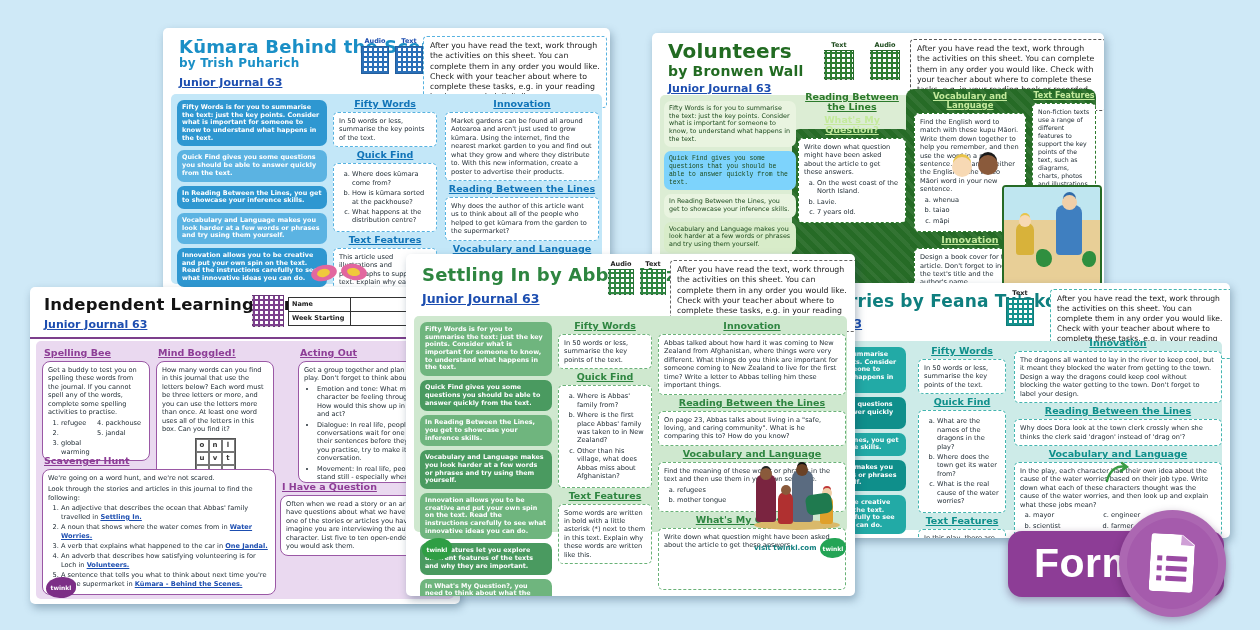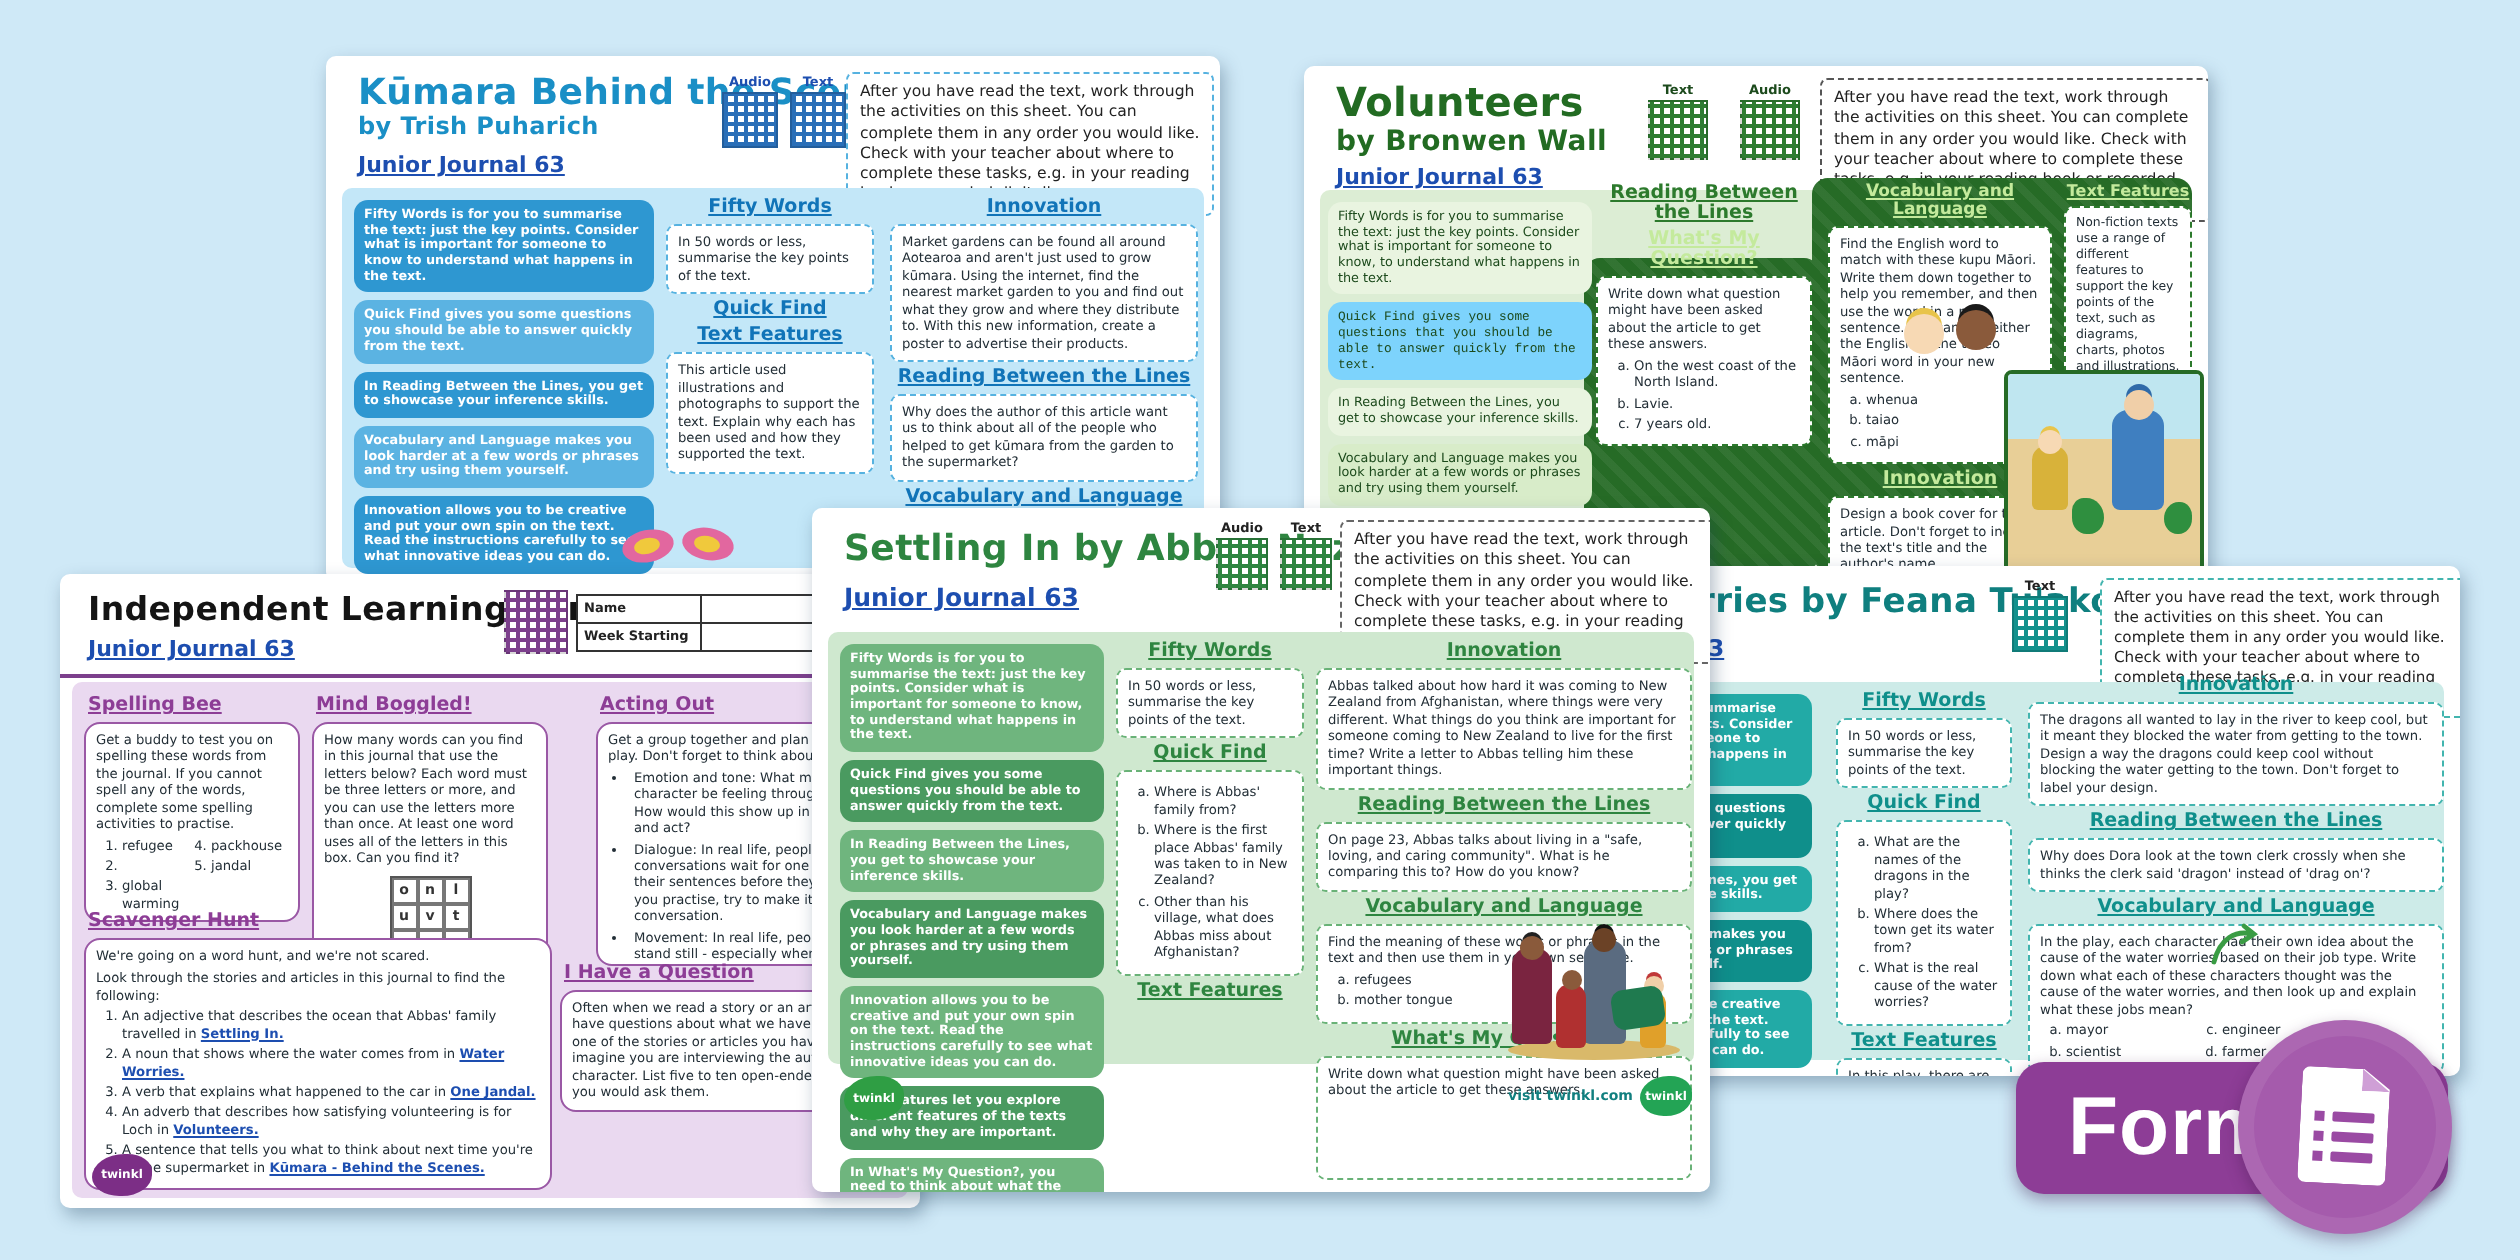--- a/index.html
+++ b/index.html
@@ -95,20 +95,27 @@
       <div class="ex exw" style="background:#2e97d1;">In Reading Between the Lines, you get to showcase your inference skills.</div>
       <div class="ex exw" style="background:#5bb3e2;">Vocabulary and Language makes you look harder at a few words or phrases and try using them yourself.</div>
       <div class="ex exw" style="background:#2e97d1;">Innovation allows you to be creative and put your own spin on the text. Read the instructions carefully to see what innovative ideas you can do.</div>
       <div class="ex exw" style="background:#5bb3e2;">Text Features let you explore different features of the texts and why they are important.</div>
 
     </div>
     <div class="col" style="left:170px;top:68px;width:104px;">
       <div class="sh">Fifty Words</div>
       <div class="sb">In 50 words or less, summarise the key points of the text.</div>
       <div class="sh">Quick Find</div>
+      <div class="sb">
+          <ol class="abc">
+        <li>Where does kūmara come from?</li>
+        <li>How is kūmara sorted at the packhouse?</li>
+        <li>What happens at the distribution centre?</li>
+      </ol>
+        </div>
       <div class="sh">Text Features</div>
       <div class="sb">This article used illustrations and photographs to support the text. Explain why each has been used and how they supported the text.</div>
     </div>
     <div class="col" style="left:282px;top:68px;width:154px;">
       <div class="sh">Innovation</div>
       <div class="sb">Market gardens can be found all around Aotearoa and aren't just used to grow kūmara. Using the internet, find the nearest market garden to you and find out what they grow and where they distribute to. With this new information, create a poster to advertise their products.</div>
       <div class="sh">Reading Between the Lines</div>
       <div class="sb">Why does the author of this article want us to think about all of the people who helped to get kūmara from the garden to the supermarket?</div>
       <div class="sh">Vocabulary and Language</div>
       <div class="sb"><span>Use the text to write down what each of these places are and then use them in a sentence to show your understanding.</span>
@@ -347,20 +354,21 @@
       <div class="sb">In 50 words or less, summarise the key points of the text.</div>
       <div class="sh">Quick Find</div>
       <div class="sb">
           <ol class="abc">
         <li>Where is Abbas' family from?</li>
         <li>Where is the first place Abbas' family was taken to in New Zealand?</li>
         <li>Other than his village, what does Abbas miss about Afghanistan?</li>
       </ol>
         </div>
       <div class="sh">Text Features</div>
+      <div class="sb">Some words are written in bold with a little asterisk (*) next to them in this text. Explain why these words are written like this.</div>
     </div>
     <div class="col" style="left:252px;top:64px;width:188px;">
       <div class="sh">Innovation</div>
       <div class="sb">Abbas talked about how hard it was coming to New Zealand from Afghanistan, where things were very different. What things do you think are important for someone coming to New Zealand to live for the first time? Write a letter to Abbas telling him these important things.</div>
       <div class="sh">Reading Between the Lines</div>
       <div class="sb">On page 23, Abbas talks about living in a "safe, loving, and caring community". What is he comparing this to? How do you know?</div>
       <div class="sh">Vocabulary and Language</div>
       <div class="sb"><span>Find the meaning of these words or phrases in the text and then use them in your own sentence.</span>
         <ol class="abc">
           <li>refugees</li>

